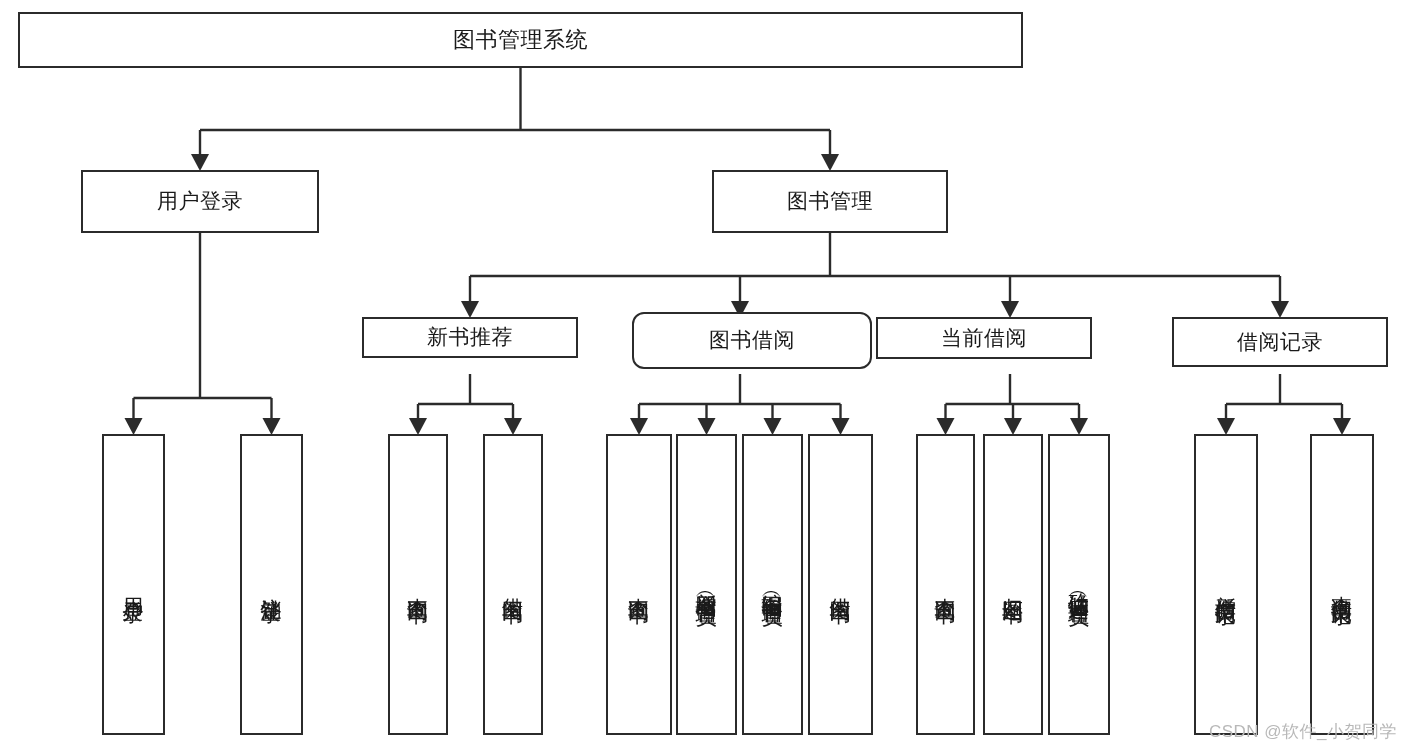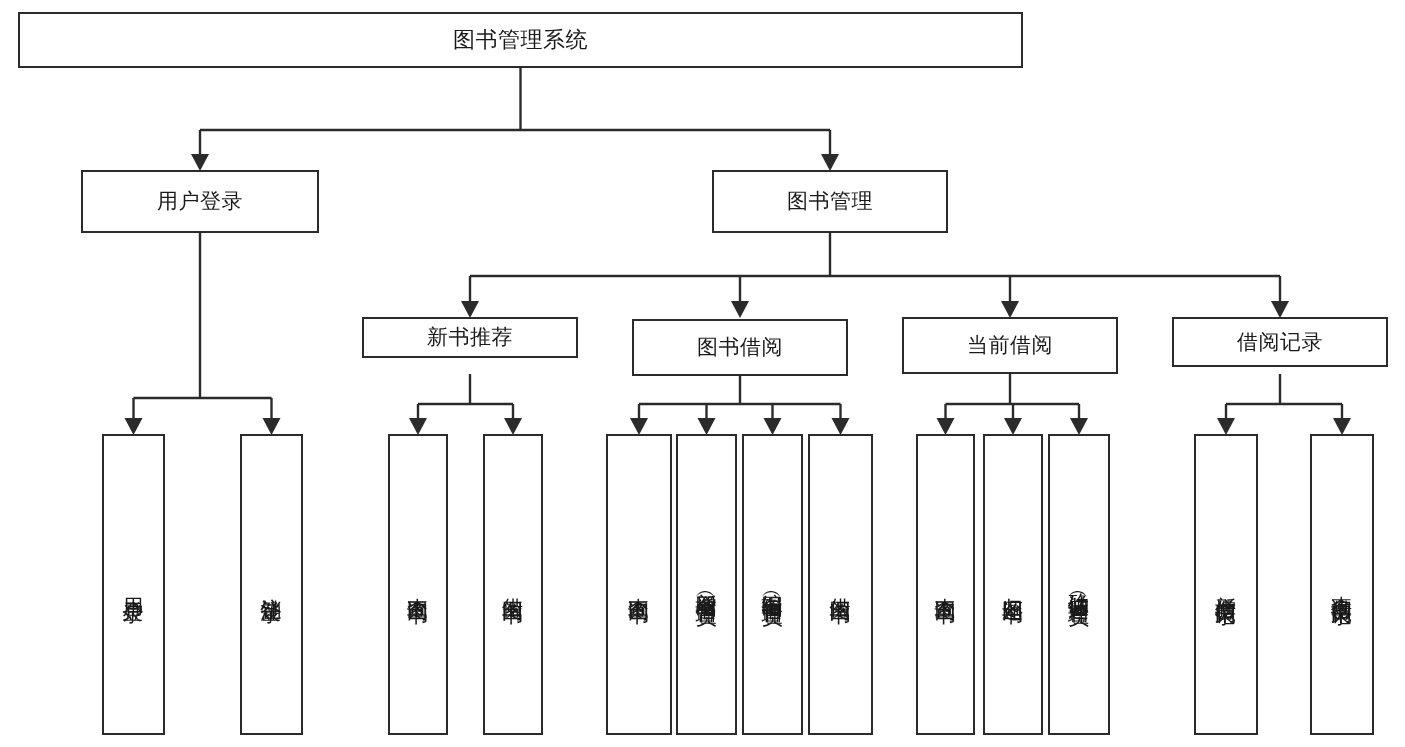--- a/index.html
+++ b/index.html
@@ -143,24 +143,24 @@
       </div>
       <div class="node horiz" style="left: 81px; top: 170px; width: 238px; height: 63px;">
         <span class="node-label">用户登录</span>
       </div>
       <div class="node horiz" style="left: 712px; top: 170px; width: 236px; height: 63px; justify-content: center;">
         <span class="node-label">图书管理</span>
       </div>
       <div class="node horiz" style="left: 362px; top: 317px; width: 216px; height: 41px;">
         <span class="node-label">新书推荐</span>
       </div>
-      <div class="node horiz" style="left: 632px; top: 319px; width: 216px; height: 57px;">
+      <div class="node horiz" style="left: 632px; top: 312px; width: 240px; height: 57px; border-radius: 12px;">
         <span class="node-label">图书借阅</span>
       </div>
-      <div class="node horiz" style="left: 902px; top: 317px; width: 216px; height: 57px;">
+      <div class="node horiz" style="left: 876px; top: 317px; width: 216px; height: 42px;">
         <span class="node-label">当前借阅</span>
       </div>
       <div class="node horiz" style="left: 1172px; top: 317px; width: 216px; height: 50px;">
         <span class="node-label">借阅记录</span>
       </div>
       <div class="node vert" style="left: 102px; top: 434px; width: 63px; height: 301px;">
         <span class="node-label">用户登录</span>
       </div>
       <div class="node vert" style="left: 240px; top: 434px; width: 63px; height: 301px;">
         <span class="node-label">注销登录</span>
@@ -192,13 +192,14 @@
       <div class="node vert" style="left: 1048px; top: 434px; width: 62px; height: 301px;">
         <span class="node-label">确认归还（管理员）</span>
       </div>
       <div class="node vert" style="left: 1194px; top: 434px; width: 64px; height: 301px;">
         <span class="node-label">新增借阅记录</span>
       </div>
       <div class="node vert" style="left: 1310px; top: 434px; width: 64px; height: 301px;">
         <span class="node-label">查询借阅记录</span>
       </div>
     </div>
+  <div class="watermark">CSDN @软件_小贺同学</div>
 </div>
 
 </body></html>

